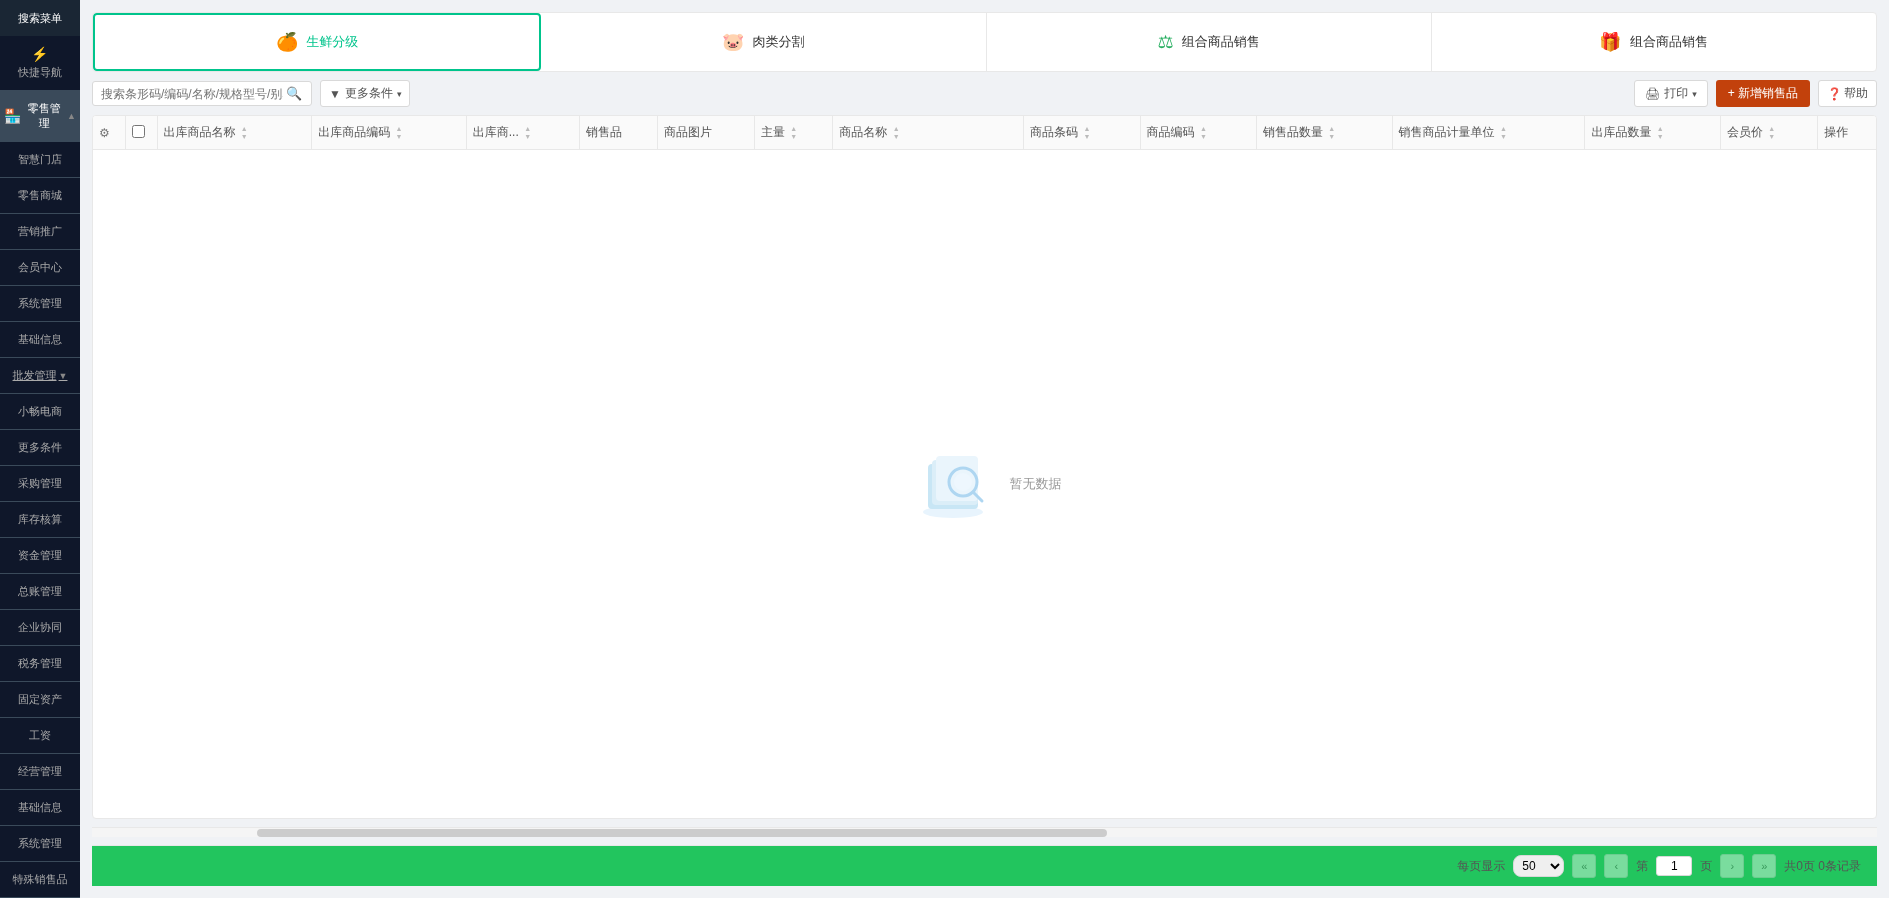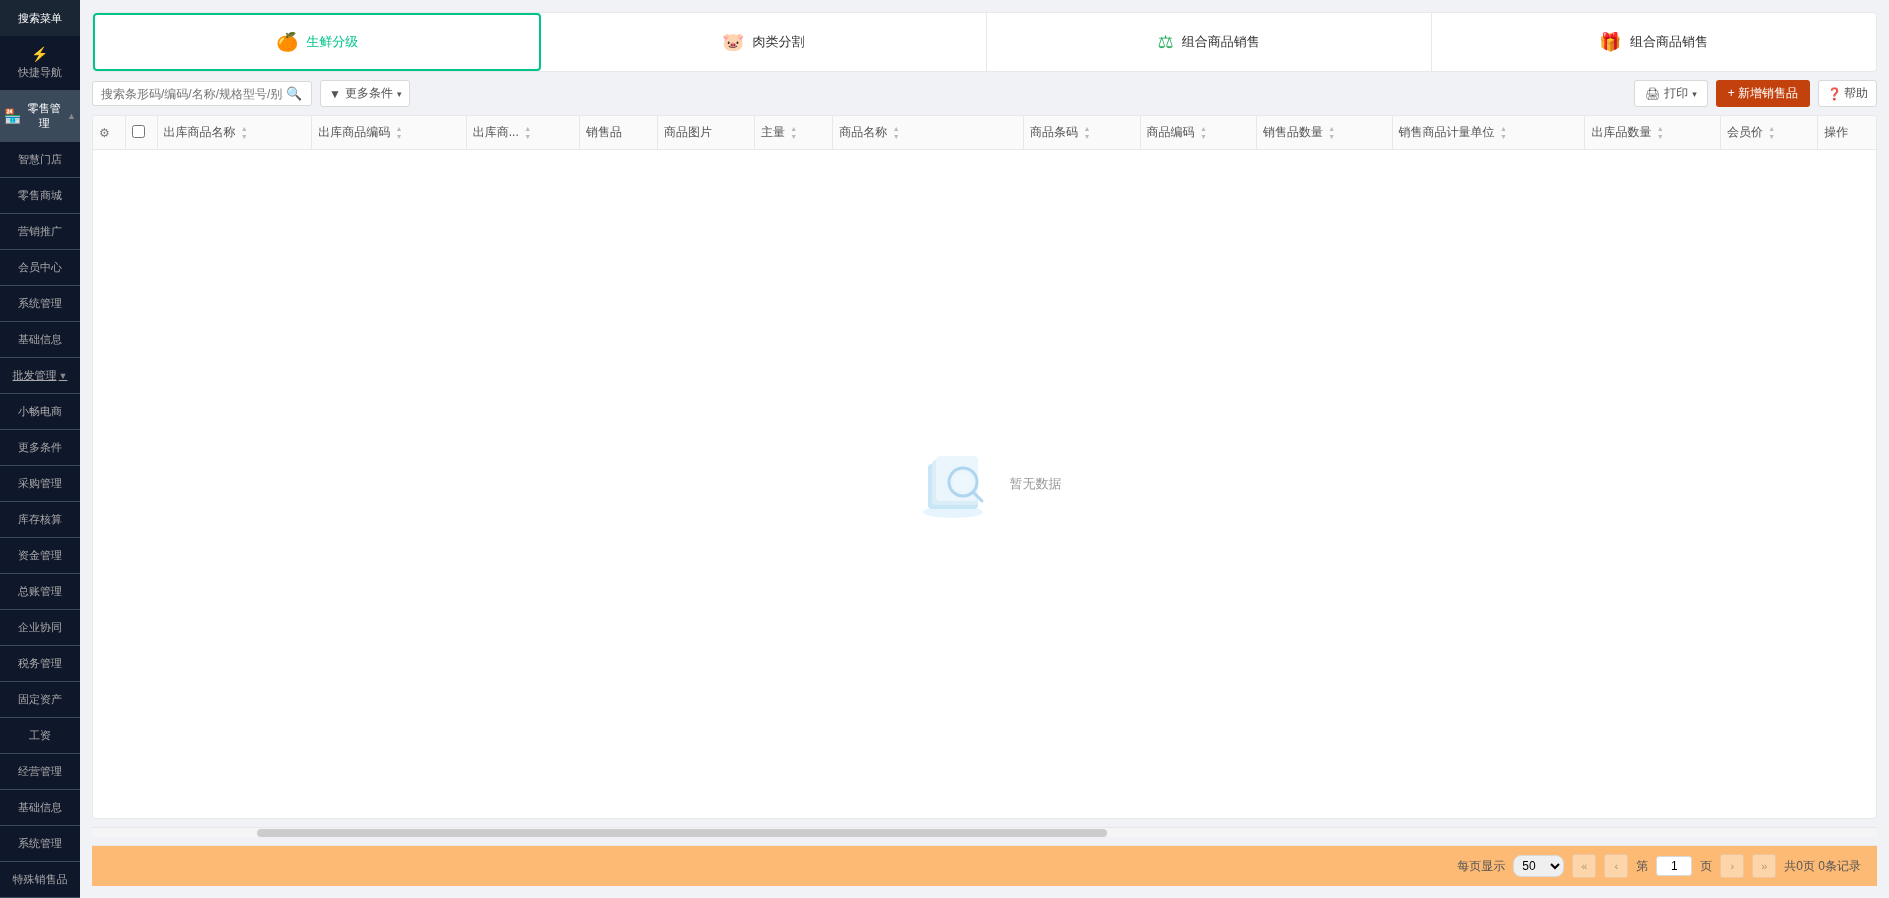--- a/index.html
+++ b/index.html
@@ -250,21 +250,21 @@
       display: flex;
       flex-direction: row;
       align-items: center;
       justify-content: center;
       gap: 12px;
       padding: 40px;
     }
 
     
     .pagination-bar {
-      background: #fdba74;
+      background: #22c55e;
       border-top: 1px solid #e8e8e8;
       padding: 8px 16px;
       display: flex;
       align-items: center;
       justify-content: flex-end;
       gap: 8px;
       font-size: 12px;
       color: #555;
       flex-shrink: 0;
     }

